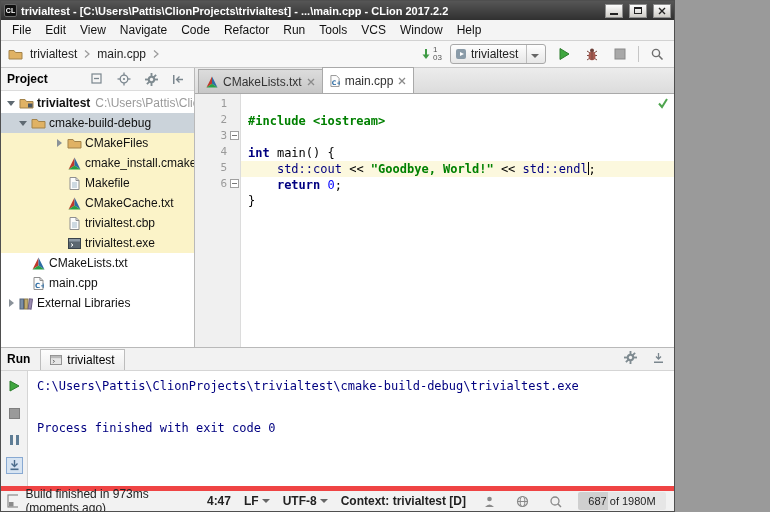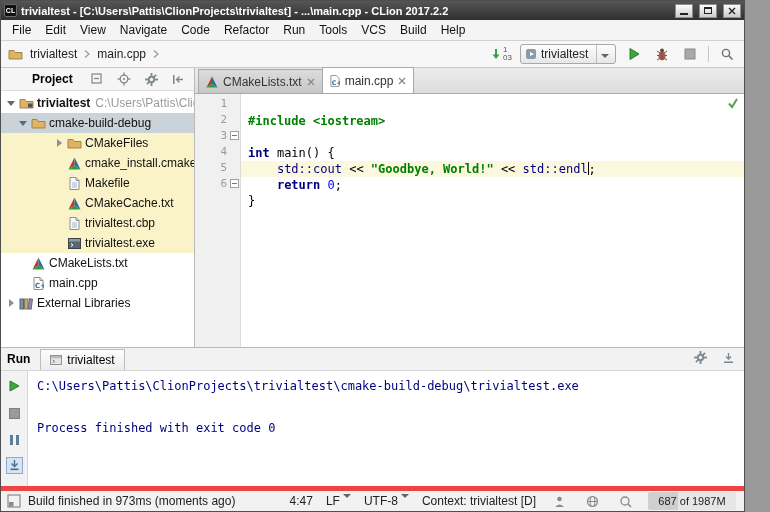--- a/index.html
+++ b/index.html
@@ -1,18 +1,18 @@
 <!DOCTYPE html>
 <html><head>
 <meta charset="utf-8">
 <style>
   * { margin:0; padding:0; box-sizing:border-box; }
   html,body { background:#9a9a9a; }
   body { font-family:"Liberation Sans", sans-serif; }
-  .win { width:745px; height:512px; border:1px solid #4f4f4f; background:#f0f0f0;
+  .win { width:675px; height:512px; border:1px solid #4f4f4f; background:#f0f0f0;
          display:flex; flex-direction:column; overflow:hidden; }
 
   
   .titlebar { height:19px; flex:none; background:linear-gradient(#565656,#303030);
               display:flex; align-items:center; padding:0 3px; gap:4px; }
   .cl-logo { width:13px; height:13px; flex:none; background:#101010; border:1px solid #6a6a6a;
              color:#fff; font-size:7px; font-weight:bold; display:flex; align-items:center; justify-content:center; border-radius:2px;}
   .win-title { color:#fff; font-size:11px; font-weight:bold; flex:1; white-space:nowrap; overflow:hidden; }
   .wbtn { width:18px; height:14px; flex:none; margin-left:2px; background:linear-gradient(#fdfdfd,#cfcdc7);
           border:1px solid #8e8e8e; display:flex; align-items:center; justify-content:center; }
@@ -37,21 +37,21 @@
   .combo-arrow { border-left:1px solid #bdbdbd; padding:3px 2px 0 4px; height:100%; display:flex; align-items:center; }
   .dcaret { width:0; height:0; border-left:4px solid transparent; border-right:4px solid transparent; border-top:4px solid #666; display:inline-block; }
   .tool-sep { width:1px; height:16px; background:#c6c6c6; }
   .ibtn { display:inline-flex; align-items:center; justify-content:center; width:20px; height:20px; }
 
   
   .main { flex:1; display:flex; min-height:0; }
   .project { width:194px; flex:none; background:#fff; border-right:1px solid #b9b9b9; display:flex; flex-direction:column; }
   .panel-header { height:23px; flex:none; background:#f5f5f5; border-bottom:1px solid #dcdcdc;
                   display:flex; align-items:center; padding:0 6px; gap:7px; font-size:12px; }
-  .panel-title { font-weight:bold; margin-right:auto;margin-left:25px; }
+  .panel-title { font-weight:bold; margin-right:auto; }
   .tree { flex:1; overflow:hidden; font-size:12px; padding-top:2px; color:#111; }
   .trow { height:20px; display:flex; align-items:center; white-space:nowrap; overflow:hidden; }
   .lvl0 { padding-left:4px; } .lvl1 { padding-left:16px; } .lvl2 { padding-left:52px; }
   .trow.sel { background:#cbd3da; }
   .trow.excl { background:#fbf3c8; }
   .exp { width:12px; height:12px; position:relative; flex:none; }
   .exp.down::after { content:""; position:absolute; left:2px; top:4px;
         border-left:4px solid transparent; border-right:4px solid transparent; border-top:5px solid #5f6a72; }
   .exp.right::after { content:""; position:absolute; left:4px; top:2px;
         border-top:4px solid transparent; border-bottom:4px solid transparent; border-left:5px solid #8a9299; }
@@ -98,21 +98,21 @@
   .toggle-on { background:#d7e4f2; border:1px solid #88a9d2; display:inline-flex; padding:1px; }
   .console { flex:1; font-family:"DejaVu Sans Mono", monospace; font-size:12px; line-height:21px; padding:5px 0 0 9px; overflow:hidden; }
   .console-line { min-height:21px; white-space:pre; }
   .sys { color:#000080; }
   .out { color:#000; }
 
   
   .statusbar { height:25px; flex:none; border-top:5px solid #ef4444; background:#f2f2f2;
                display:flex; align-items:center; padding:0 8px 0 6px; gap:13px; font-size:12px; color:#222; }
   .sb-left { display:flex; align-items:center; gap:7px; flex:1; min-width:0; }
-  .sb-widget { display:flex; align-items:flex-start; gap:3px; }
+  .sb-widget { display:flex; align-items:center; gap:3px;font-weight:bold; }
   .memory { width:88px; text-align:center; font-size:11px; padding:3px 0;
             background:linear-gradient(to right,#cfcfcf 0,#cfcfcf 34%,#e6e6e6 34%); border-radius:2px; }
   svg { display:block; }
 </style>
 </head>
 <body>
 
 <div class="win">
 
   <div class="titlebar">
@@ -134,21 +134,21 @@
   <div class="menubar">
     <span class="menu-item">File</span>
     <span class="menu-item">Edit</span>
     <span class="menu-item">View</span>
     <span class="menu-item">Navigate</span>
     <span class="menu-item">Code</span>
     <span class="menu-item">Refactor</span>
     <span class="menu-item">Run</span>
     <span class="menu-item">Tools</span>
     <span class="menu-item">VCS</span>
-    <span class="menu-item">Build</span>
+    <span class="menu-item">Window</span>
     <span class="menu-item">Help</span>
   </div>
 
   <div class="navbar">
     <svg width="15" height="12" viewBox="0 0 15 12">
       <path d="M1 2.5 L6 2.5 L7.5 4.5 L14 4.5 L14 11 L1 11 Z" fill="#e0b264" stroke="#a3834a"></path>
     </svg>
     <span class="crumb">trivialtest</span>
     <svg width="6" height="8">
         <path d="M1 0.5 L5 4 L1 7.5" stroke="#9a9a9a" fill="none" stroke-width="1.2"></path>
@@ -547,16 +547,16 @@
         <ellipse cx="6.5" cy="6.5" rx="2.3" ry="5" fill="none" stroke="#8a8a8a" stroke-width="1"></ellipse>
         <line x1="1.5" y1="6.5" x2="11.5" y2="6.5" stroke="#8a8a8a" stroke-width="1"></line>
       </svg>
     </span>
     <span class="ibtn">
       <svg width="13" height="13">
         <circle cx="6" cy="6" r="4" fill="none" stroke="#8a8a8a" stroke-width="1.3"></circle>
         <line x1="8.8" y1="8.8" x2="12" y2="12" stroke="#8a8a8a" stroke-width="1.5"></line>
       </svg>
     </span>
-    <span class="memory">687 of 1987M</span>
+    <span class="memory">687 of 1980M</span>
   </div>
 
 </div>
 
 </body></html>

